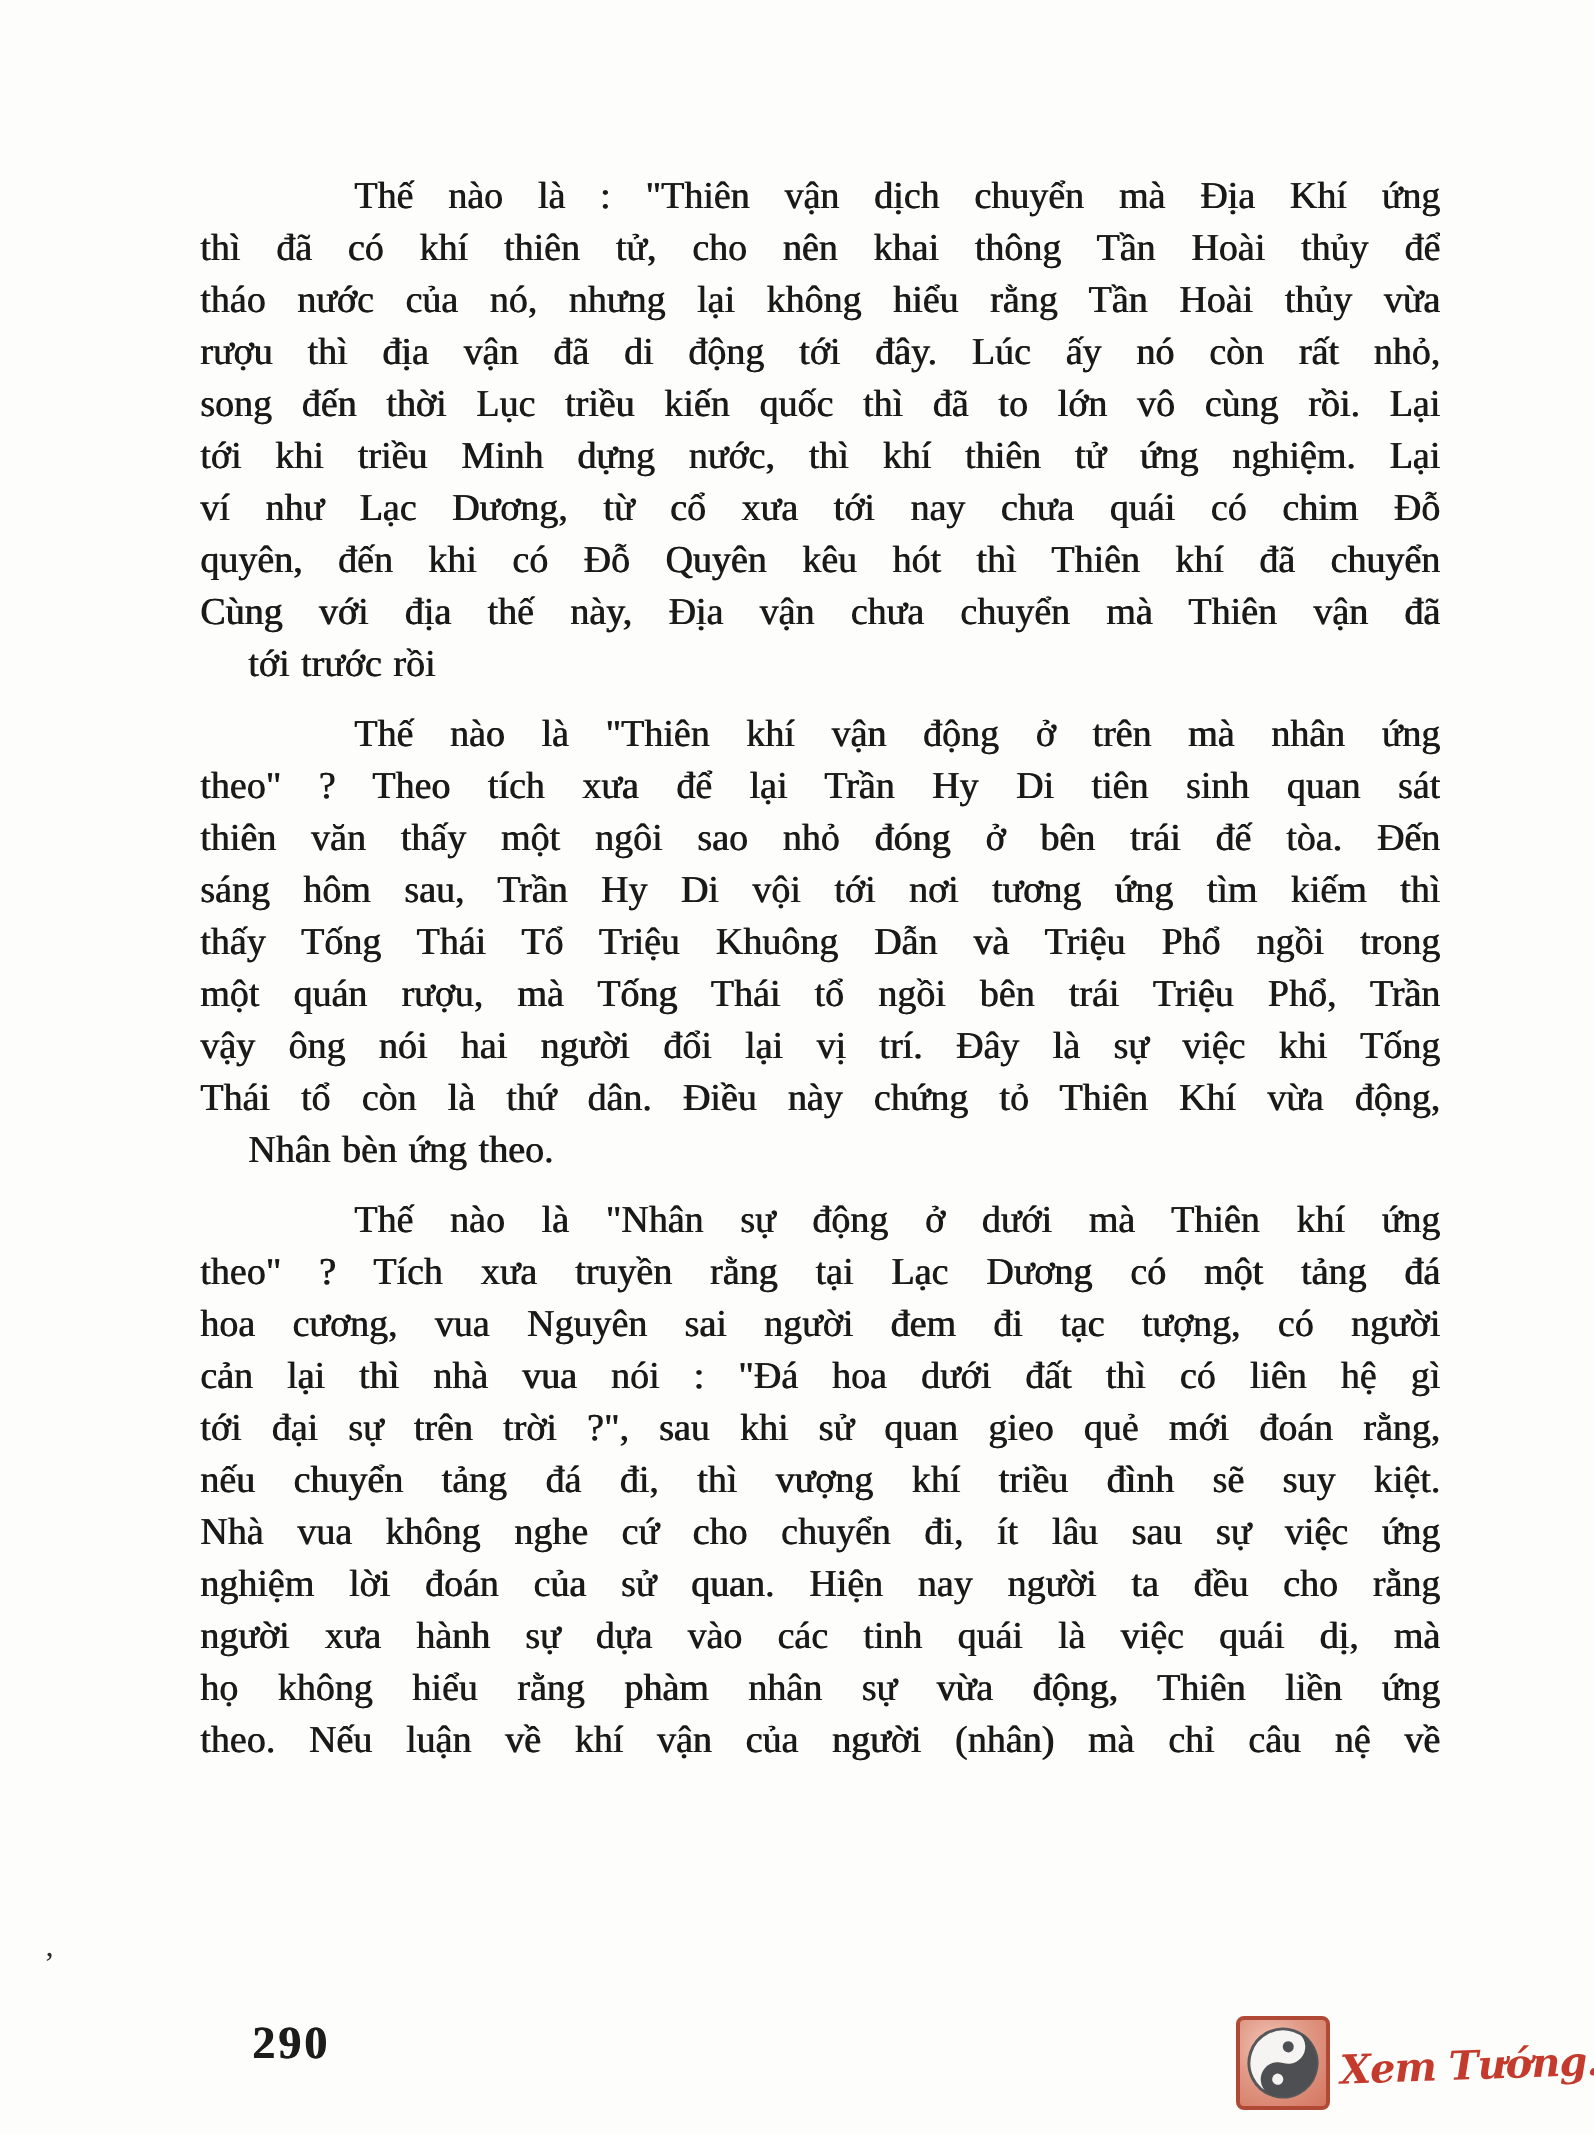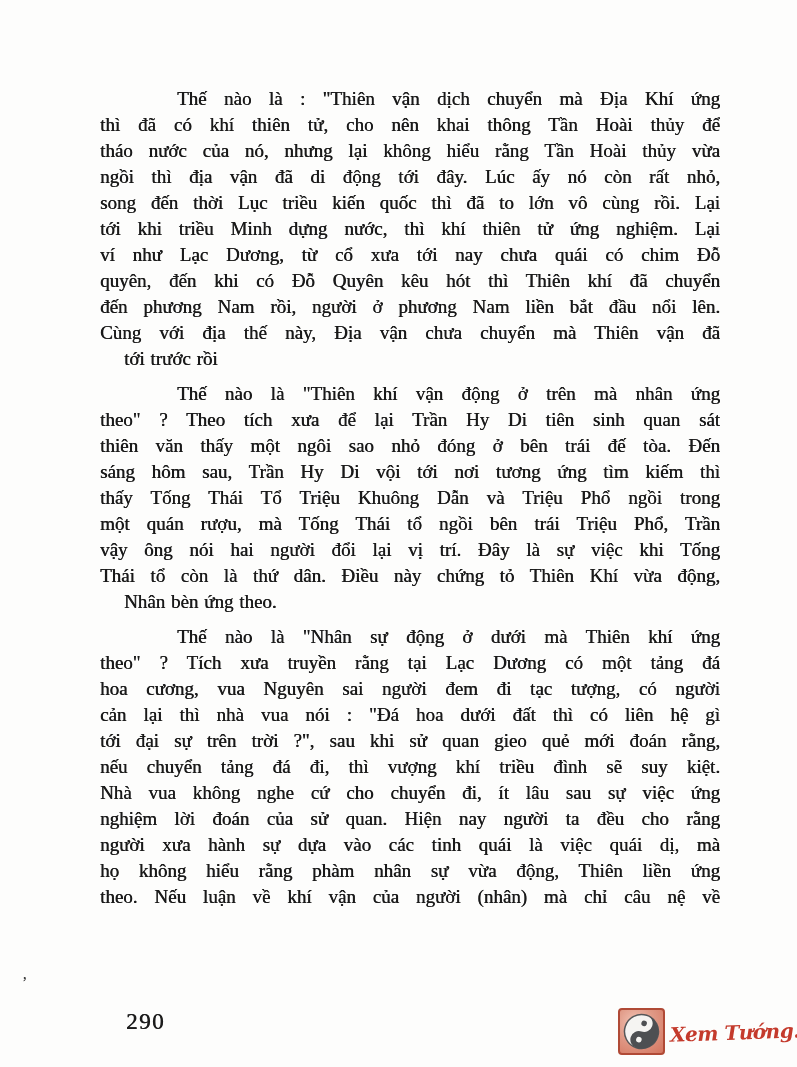--- a/index.html
+++ b/index.html
@@ -28,20 +28,21 @@
   .para + .para { margin-top:9px; }
 
   .stray-mark {
     position:absolute; left:22px; top:974px;
     font-size:16px; color:#2b2b2b;
   }
   .page-number {
     position:absolute; left:126px; top:1009px;
     font-size:23px; color:#1c1c1c; letter-spacing:1.5px;
     text-shadow:0.4px 0 0 currentColor;
+    font-weight:bold;
   }
   .watermark {
     position:absolute; left:618px; top:1008px;
     display:flex; align-items:center; gap:5px;
   }
   .yy-box {
     width:47px; height:47px; box-sizing:border-box;
     border:2px solid #b04a36; border-radius:4px;
     background:radial-gradient(circle at 35% 30%, #f3c4b6 0%, #e09a87 45%, #d4755f 100%);
     display:flex; align-items:center; justify-content:center;
@@ -61,26 +62,25 @@
 <body>
 
 <div class="page">
 
   <div class="text-block">
 
     <div class="para">
       <div class="line first">Thế nào là : "Thiên vận dịch chuyển mà Địa Khí ứng</div>
       <div class="line">thì đã có khí thiên tử, cho nên khai thông Tần Hoài thủy để</div>
       <div class="line">tháo nước của nó, nhưng lại không hiểu rằng Tần Hoài thủy vừa</div>
-      <div class="line">ngồi thì địa vận đã di động tới đây. Lúc ấy nó còn rất nhỏ,</div>
+      <div class="line">rượu thì địa vận đã di động tới đây. Lúc ấy nó còn rất nhỏ,</div>
       <div class="line">song đến thời Lục triều kiến quốc thì đã to lớn vô cùng rồi. Lại</div>
       <div class="line">tới khi triều Minh dựng nước, thì khí thiên tử ứng nghiệm. Lại</div>
       <div class="line">ví như Lạc Dương, từ cổ xưa tới nay chưa quái có chim Đỗ</div>
       <div class="line">quyên, đến khi có Đỗ Quyên kêu hót thì Thiên khí đã chuyển</div>
-      <div class="line">đến phương Nam rồi, người ở phương Nam liền bắt đầu nổi lên.</div>
       <div class="line">Cùng với địa thế này, Địa vận chưa chuyển mà Thiên vận đã</div>
       <div class="line last">tới trước rồi</div>
     </div>
 
     <div class="para">
       <div class="line first">Thế nào là "Thiên khí vận động ở trên mà nhân ứng</div>
       <div class="line">theo" ? Theo tích xưa để lại Trần Hy Di tiên sinh quan sát</div>
       <div class="line">thiên văn thấy một ngôi sao nhỏ đóng ở bên trái đế tòa. Đến</div>
       <div class="line">sáng hôm sau, Trần Hy Di vội tới nơi tương ứng tìm kiếm thì</div>
       <div class="line">thấy Tống Thái Tổ Triệu Khuông Dẫn và Triệu Phổ ngồi trong</div>

